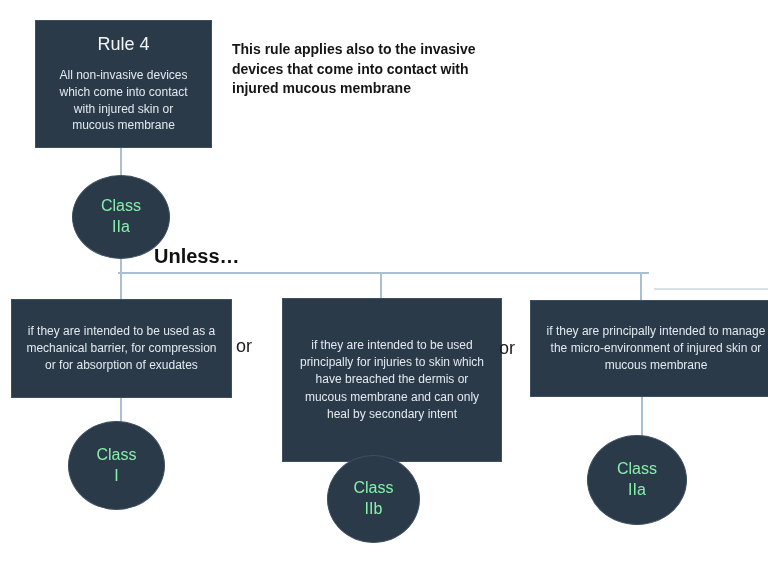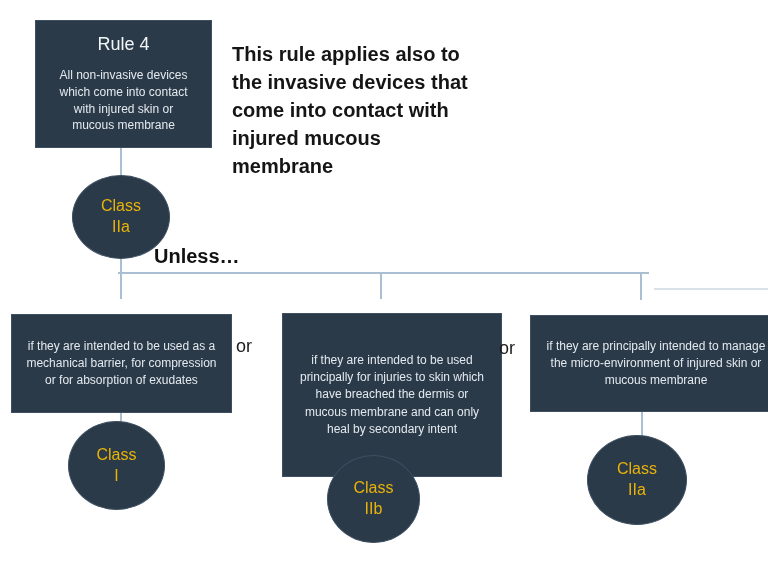--- a/index.html
+++ b/index.html
@@ -37,30 +37,30 @@
     margin-bottom: 12px;
   }
   .rule-body {
     font-size: 12px;
     line-height: 1.38;
     padding: 0 6px;
   }
   .note {
     position: absolute;
     left: 232px; top: 40px; width: 255px;
-    font-size: 20px;
+    font-size: 14px;
     font-weight: 700;
     color: #151515;
     line-height: 1.4;
   }
   .circle {
     border-radius: 50%;
     font-size: 16px;
     line-height: 1.3;
-    color: #eab308;
+    color: #86efac;
   }
   .circle span { display: block; }
   .circle-root { left: 72px; top: 175px; width: 98px; height: 84px; }
   .circle-b0   { left: 68px; top: 421px; width: 97px; height: 89px; }
   .circle-b1   { left: 327px; top: 455px; width: 93px; height: 88px; }
   .circle-b2   { left: 587px; top: 435px; width: 100px; height: 90px; }
   .unless {
     position: absolute;
     left: 154px; top: 245px;
     font-size: 20px;
@@ -71,21 +71,20 @@
     position: absolute;
     font-size: 18px;
     color: #1c1c1c;
   }
   .or-1 { left: 236px; top: 336px; }
   .or-2 { left: 499px; top: 338px; }
   .cond-box {
     font-size: 12px;
     line-height: 1.42;
     padding: 6px 12px;
-    margin-top: 15px;
   }
   .cond-0 { left: 11px;  top: 299px; width: 221px; height: 99px; }
   .cond-1 { left: 282px; top: 298px; width: 220px; height: 164px; }
   .cond-2 { left: 530px; top: 300px; width: 252px; height: 97px; }
   .line {
     position: absolute;
     background: #aabfd2;
   }
   .line-faint { background: #d9e1e9; }
   .v { width: 2px; }

